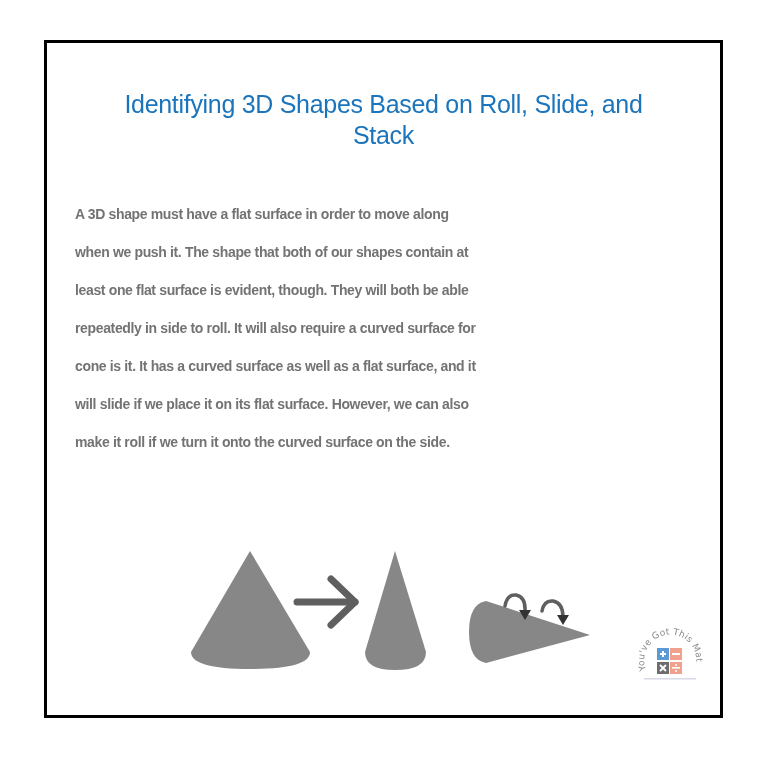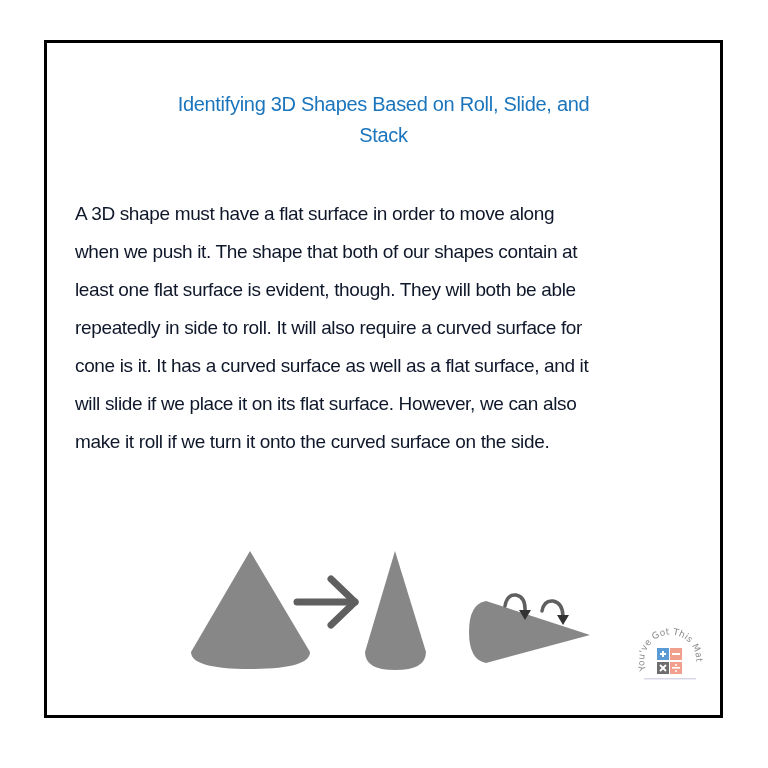--- a/index.html
+++ b/index.html
@@ -25,37 +25,38 @@
       box-sizing: content-box;
     }
     .title {
       position: absolute;
       left: 20px;
       right: 20px;
       top: 46px;
       text-align: center;
       color: #1b75bc;
       font-family: "Liberation Sans", "DejaVu Sans", sans-serif;
-      font-size: 20px;
+      font-size: 25px;
       line-height: 31px;
       letter-spacing: -0.3px;
       margin: 0;
       font-weight: normal;
     }
     .body-text {
       position: absolute;
       left: 28px;
       top: 152px;
       width: 640px;
-      color: #0f172a;
+      color: #737373;
       font-family: "Liberation Sans", "DejaVu Sans", sans-serif;
-      font-size: 19px;
+      font-size: 14px;
       line-height: 38px;
       letter-spacing: -0.35px;
       margin: 0;
+      font-weight: bold;
     }
     .body-text .line {
       display: block;
       white-space: nowrap;
     }
     .figure {
       position: absolute;
       left: 0;
       top: 0;
       width: 768px;

